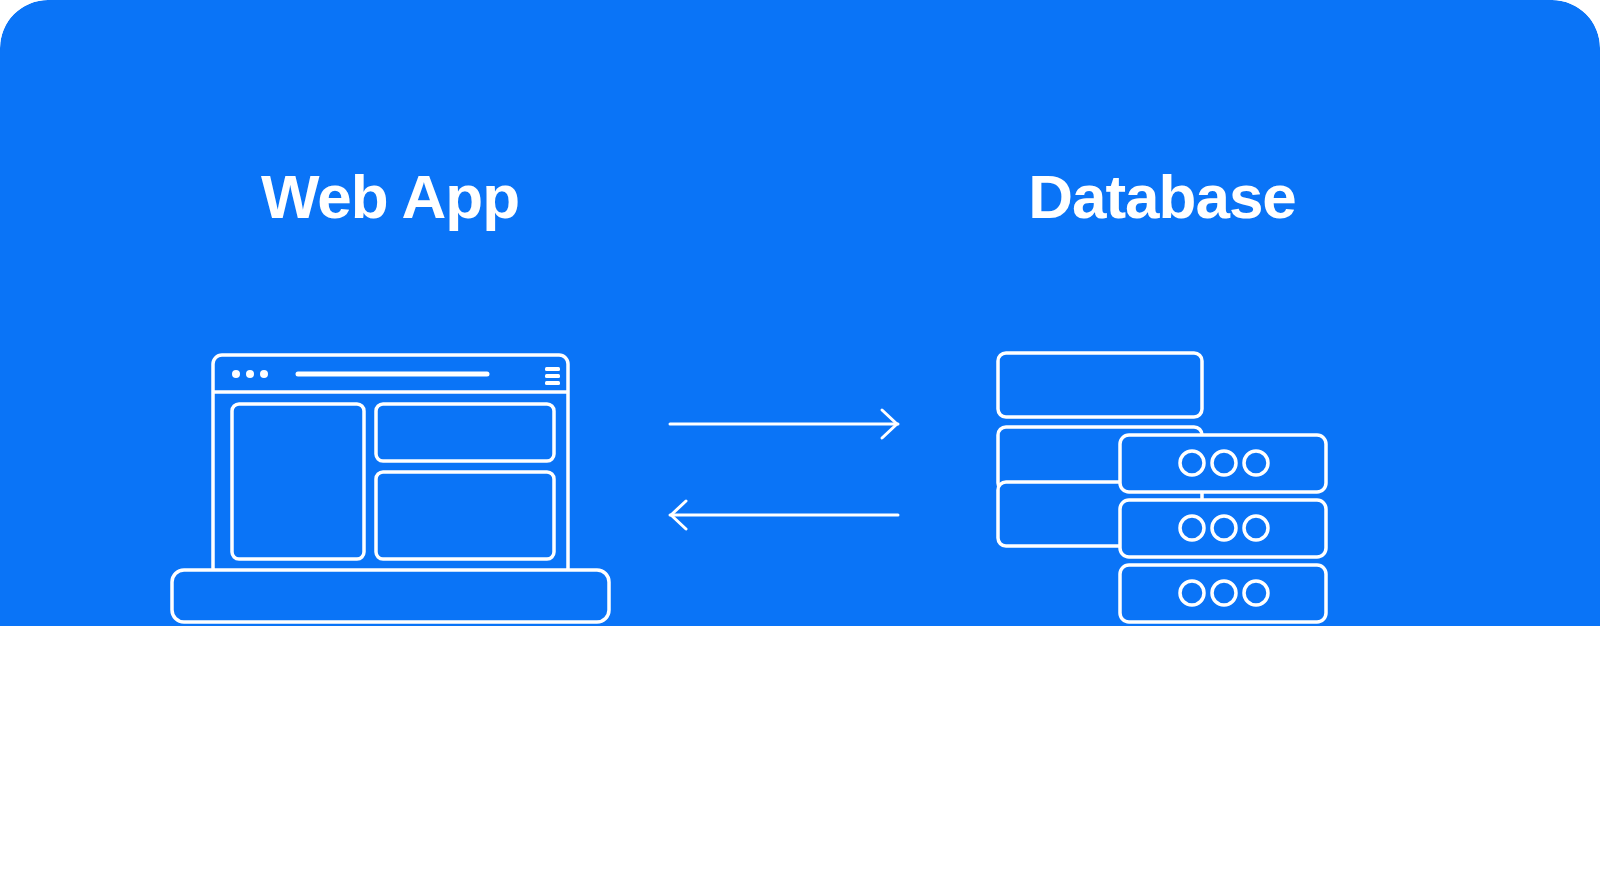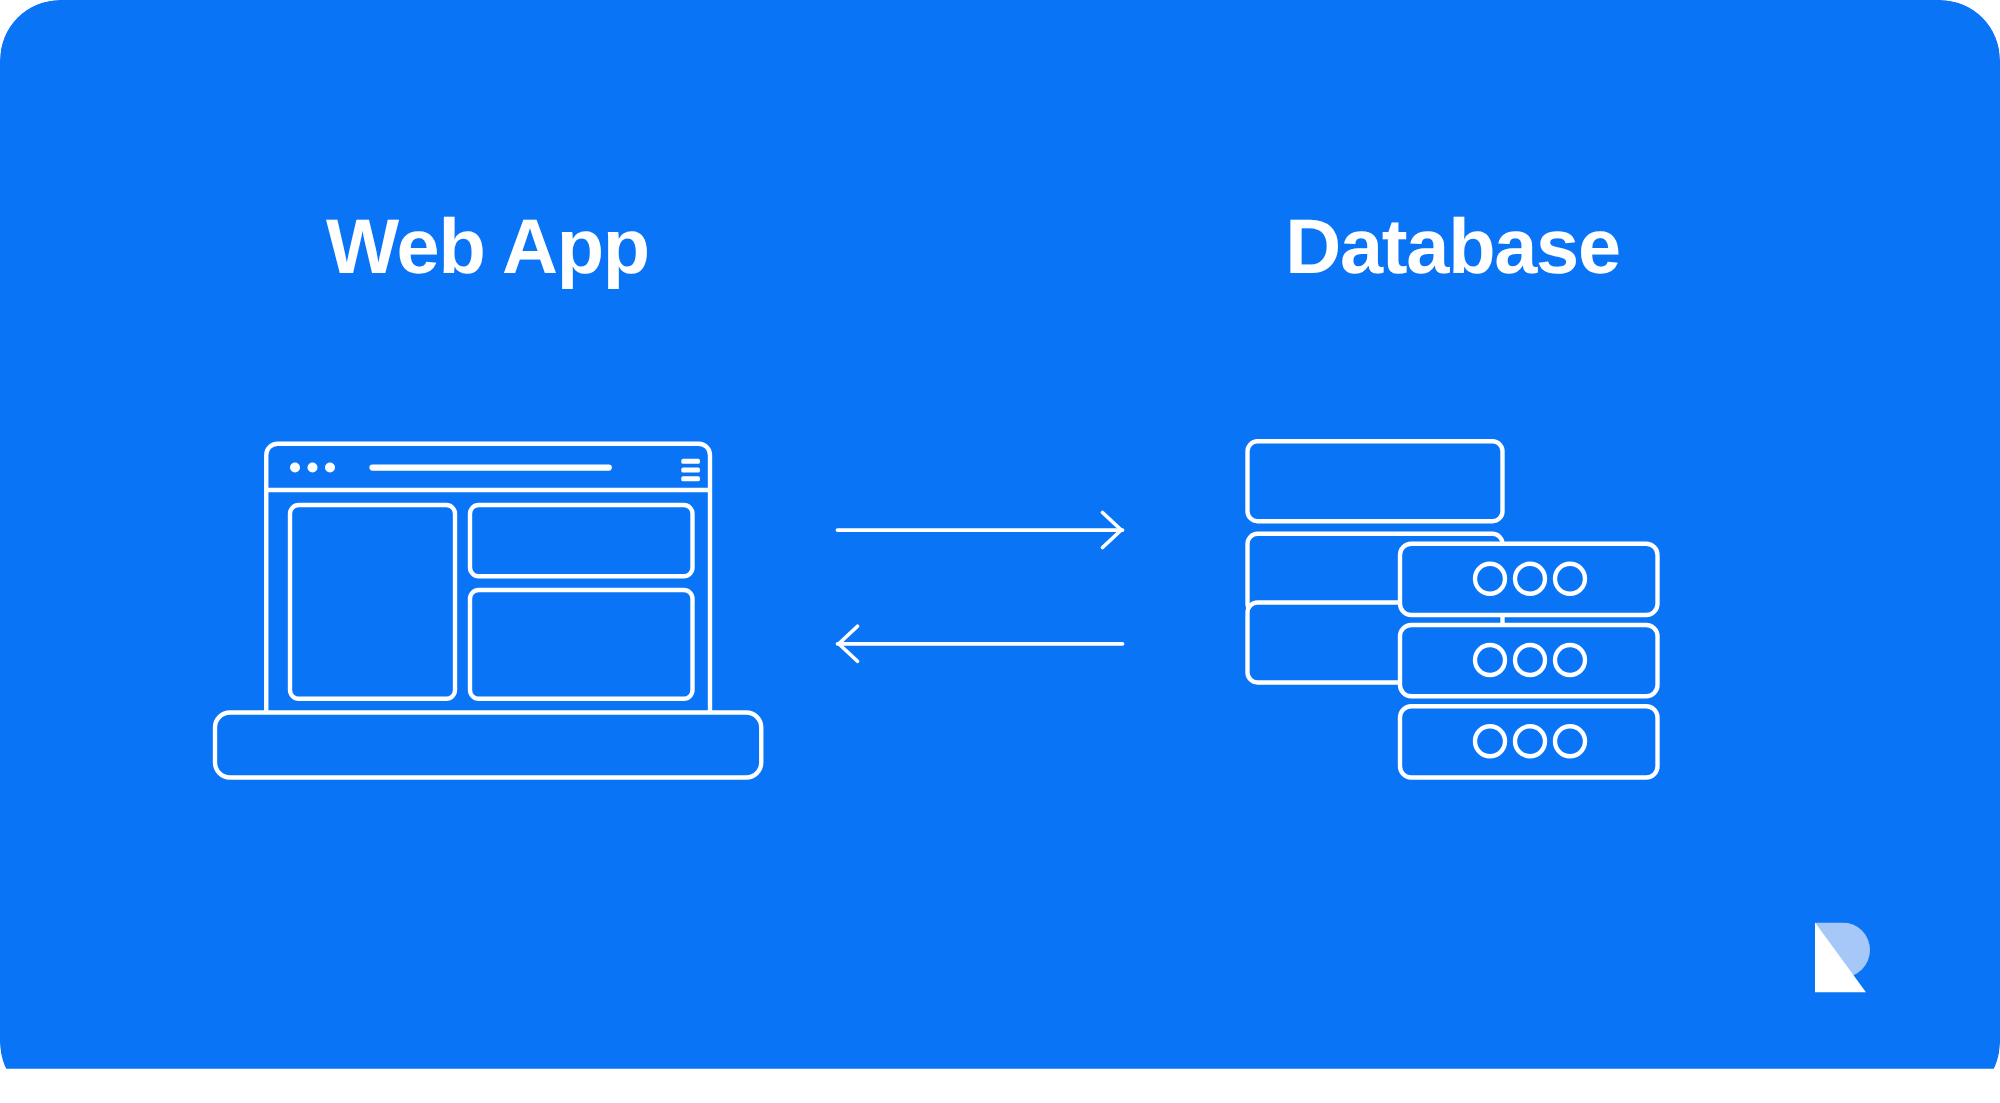--- a/index.html
+++ b/index.html
@@ -4,21 +4,21 @@
 <title>Web App and Database Diagram</title>
 <style>
   html, body {
     margin: 0;
     padding: 0;
     background: #ffffff;
   }
   #canvas {
     position: relative;
     width: 1600px;
-    height: 855px;
+    height: 626px;
     overflow: hidden;
   }
   #canvas svg {
     display: block;
     width: 1600px;
     height: 882px;
   }
   .diagram-title {
     font-family: "Liberation Sans", "DejaVu Sans", sans-serif;
     font-weight: 700;

